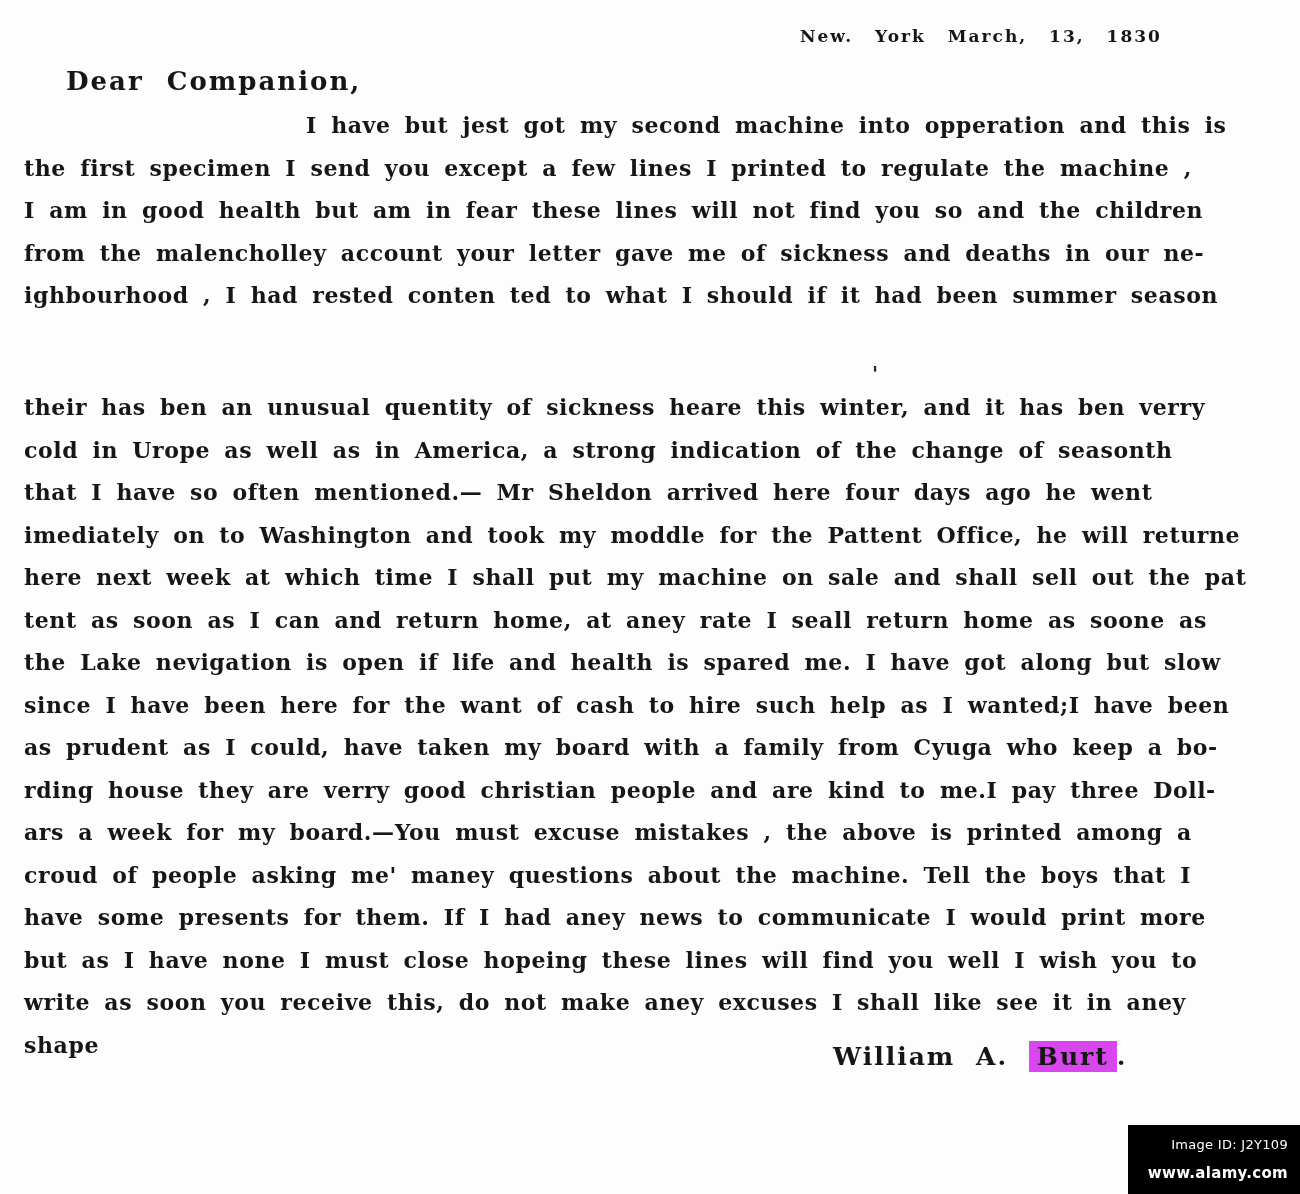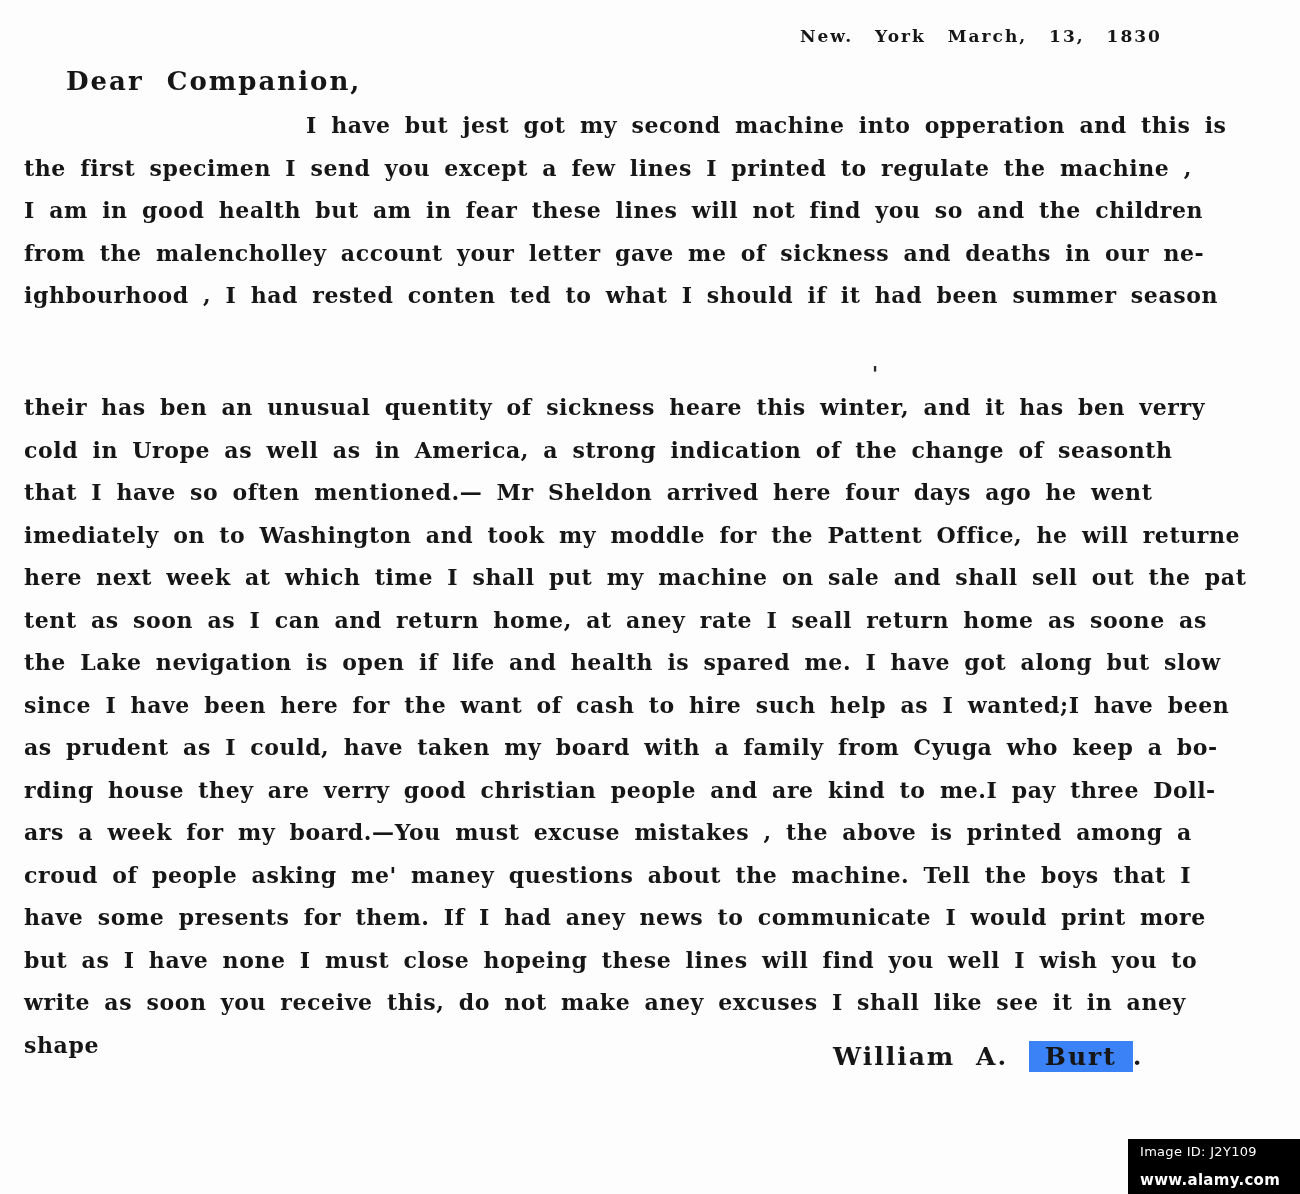--- a/index.html
+++ b/index.html
@@ -64,36 +64,36 @@
     position: absolute;
     top: 1042px;
     left: 833px;
     font-size: 25px;
     font-weight: bold;
     letter-spacing: 2px;
     word-spacing: 10px;
     white-space: nowrap;
   }
   .highlight {
-    background: #3b82f6;
-    padding: 1px 16px;
+    background: #d946ef;
+    padding: 1px 8px;
   }
   .alamy-bar {
     position: absolute;
     right: 0;
     bottom: 0;
     width: 172px;
-    height: 55px;
+    height: 69px;
     background: #000000;
     color: #ffffff;
     font-family: "DejaVu Sans", "Liberation Sans", sans-serif;
     display: flex;
     flex-direction: column;
     justify-content: center;
-    align-items: flex-start;
+    align-items: flex-end;
     padding: 8px 12px;
     gap: 12px;
   }
   .alamy-bar .id   { font-size: 13px; letter-spacing: 0.3px; }
   .alamy-bar .url  { font-size: 15px; font-weight: bold; letter-spacing: 0.3px; }
 </style>
 </head>
 <body>
 
 <div class="page">

